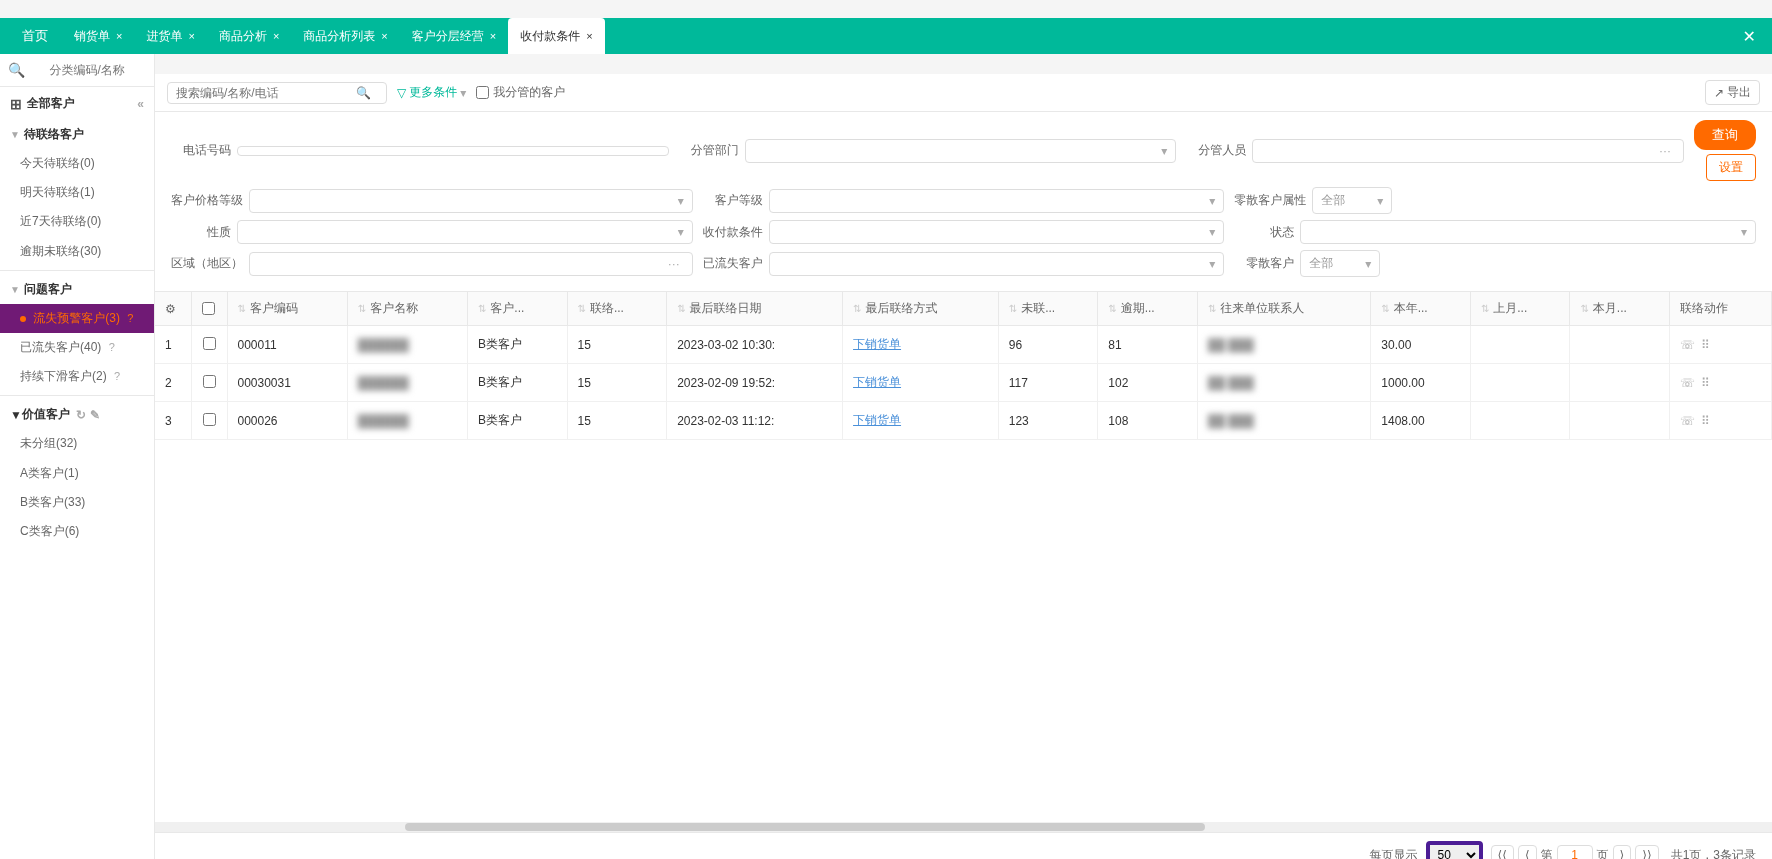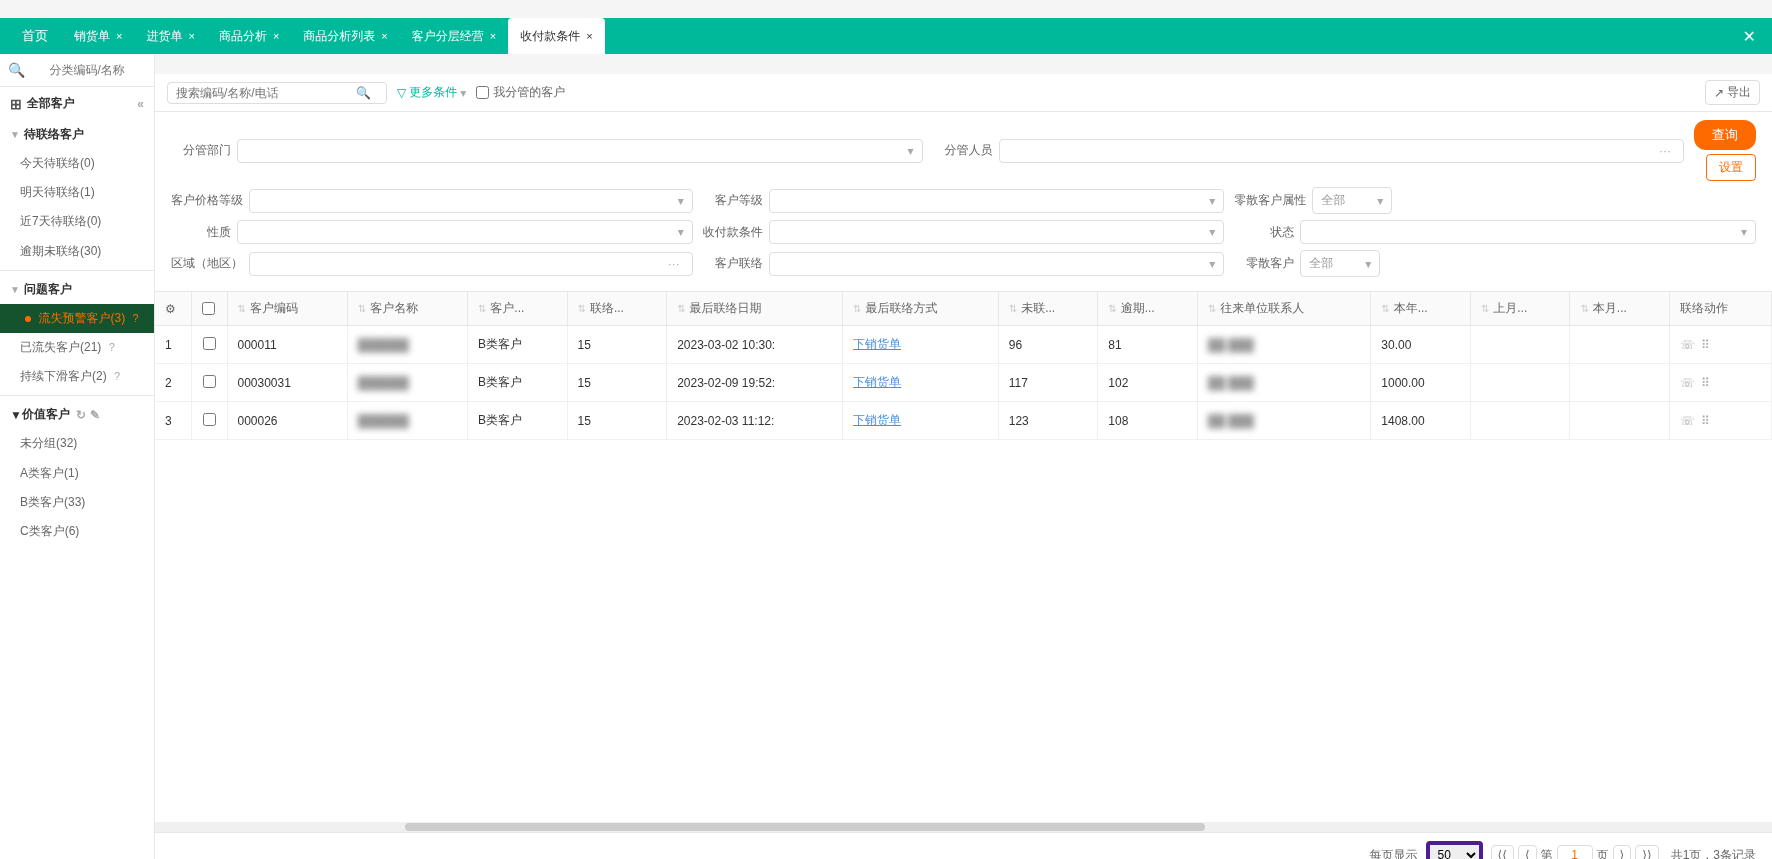--- a/index.html
+++ b/index.html
@@ -107,22 +107,21 @@
       color: #aaa; font-size: 10px; margin-right: 4px;
     }
     .sidebar-item {
       padding: 5px 10px 5px 20px;
       color: #666;
       cursor: pointer;
       line-height: 1.6;
     }
     .sidebar-item.active {
       color: #ff6a00;
-      background: #14532d;
-      text-align: center;
+      background: #701a75;
     }
     .sidebar-item.active .dot {
       display: inline-block;
       width: 6px; height: 6px;
       background: #ff6a00;
       border-radius: 50%;
       margin-right: 4px;
       vertical-align: middle;
     }
     .tooltip-box {
@@ -447,21 +446,21 @@
       <div class="sidebar-group-title">
         <span class="arrow">▼</span>
         <span>问题客户</span>
       </div>
       <div class="sidebar-item active">
         <span class="dot"></span>
         <span>流失预警客户(3)</span>
         <span style="margin-left:4px;color:#ff6a00;font-size:11px;">?</span>
       </div>
       <div class="sidebar-item">
-        <span>已流失客户(21)</span>
+        <span>已流失客户(40)</span>
         <span style="margin-left:4px;color:#aaa;font-size:11px;">?</span>
       </div>
       <div class="sidebar-item">
         <span>持续下滑客户(2)</span>
         <span style="margin-left:4px;color:#aaa;font-size:11px;">?</span>
       </div>
     </div>
 
     <hr class="sidebar-divider">
 
@@ -506,20 +505,24 @@
       <div class="export-btn">
         <span>↗</span>
         <span>导出</span>
       </div>
     </div>
 
     <div class="adv-filter">
 
       <div class="adv-filter-row">
         <div class="adv-filter-field">
+          <label>电话号码</label>
+          <div class="field-input"></div>
+        </div>
+        <div class="adv-filter-field">
           <label>分管部门</label>
           <div class="field-select">
             <span></span>
             <span class="arr">▾</span>
           </div>
         </div>
         <div class="adv-filter-field">
           <label>分管人员</label>
           <div class="field-input" style="display:flex;align-items:center;justify-content:flex-end;">
             <span class="more-dots">···</span>
@@ -580,21 +583,21 @@
       </div>
 
       <div class="adv-filter-row">
         <div class="adv-filter-field">
           <label>区域（地区）</label>
           <div class="field-input" style="display:flex;align-items:center;justify-content:flex-end;">
             <span class="more-dots">···</span>
           </div>
         </div>
         <div class="adv-filter-field">
-          <label>客户联络</label>
+          <label>已流失客户</label>
           <div class="field-select">
             <span></span>
             <span class="arr">▾</span>
           </div>
         </div>
         <div class="adv-filter-field">
           <label>零散客户</label>
           <div class="field-select" style="flex:none;width:80px;">
             <span>全部</span>
             <span class="arr">▾</span>

